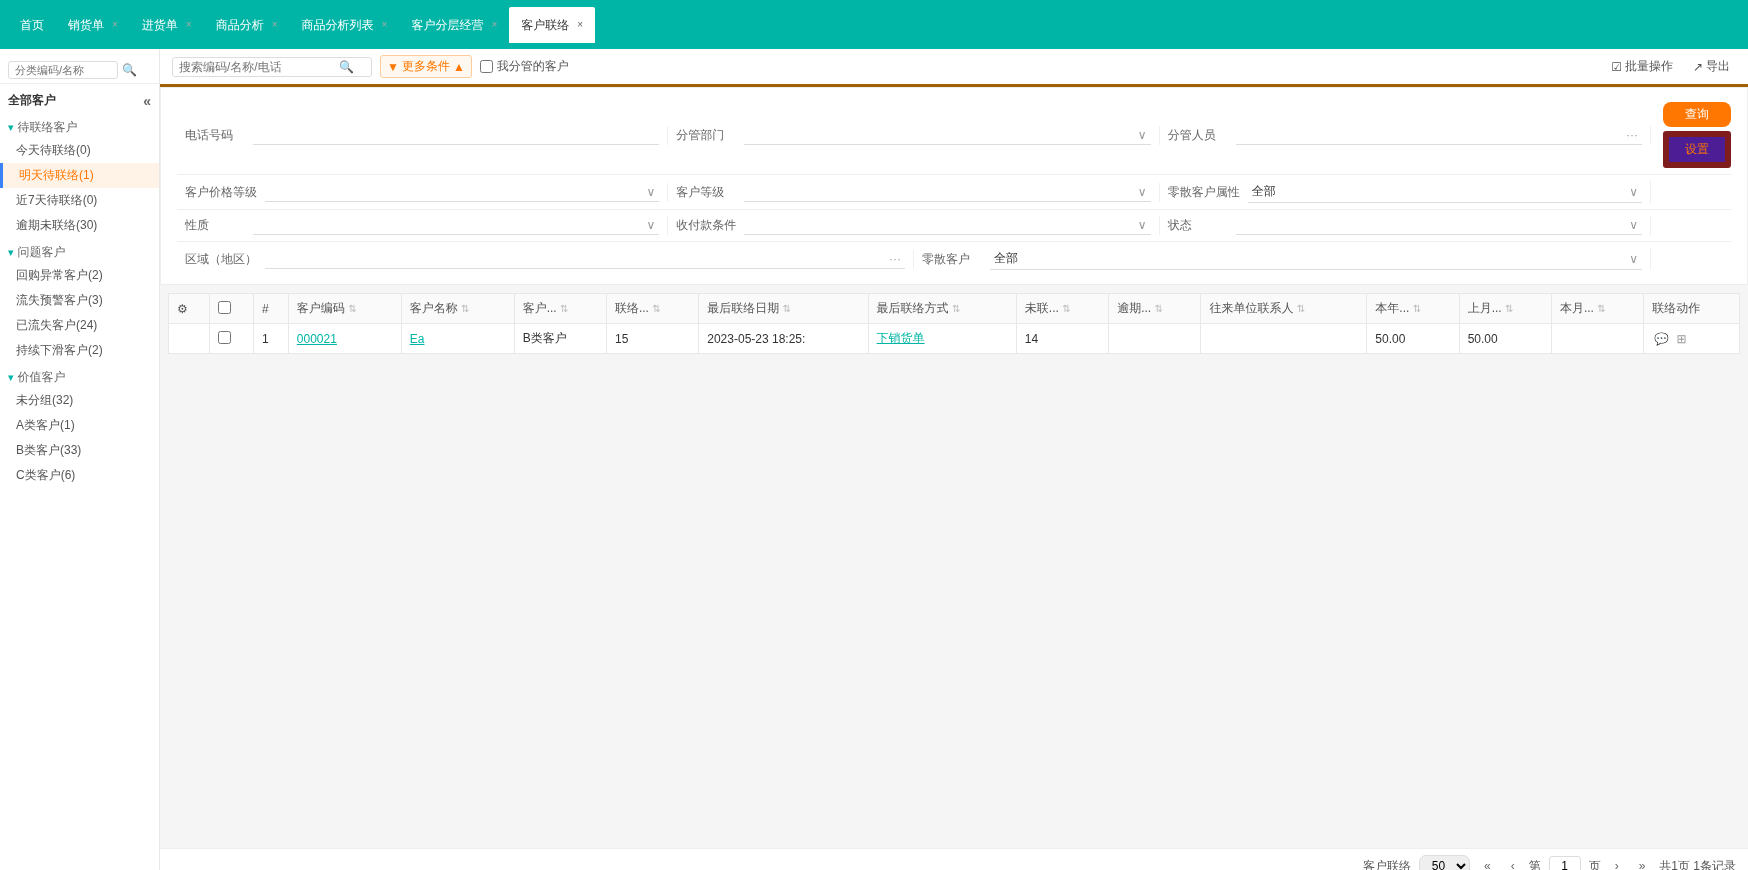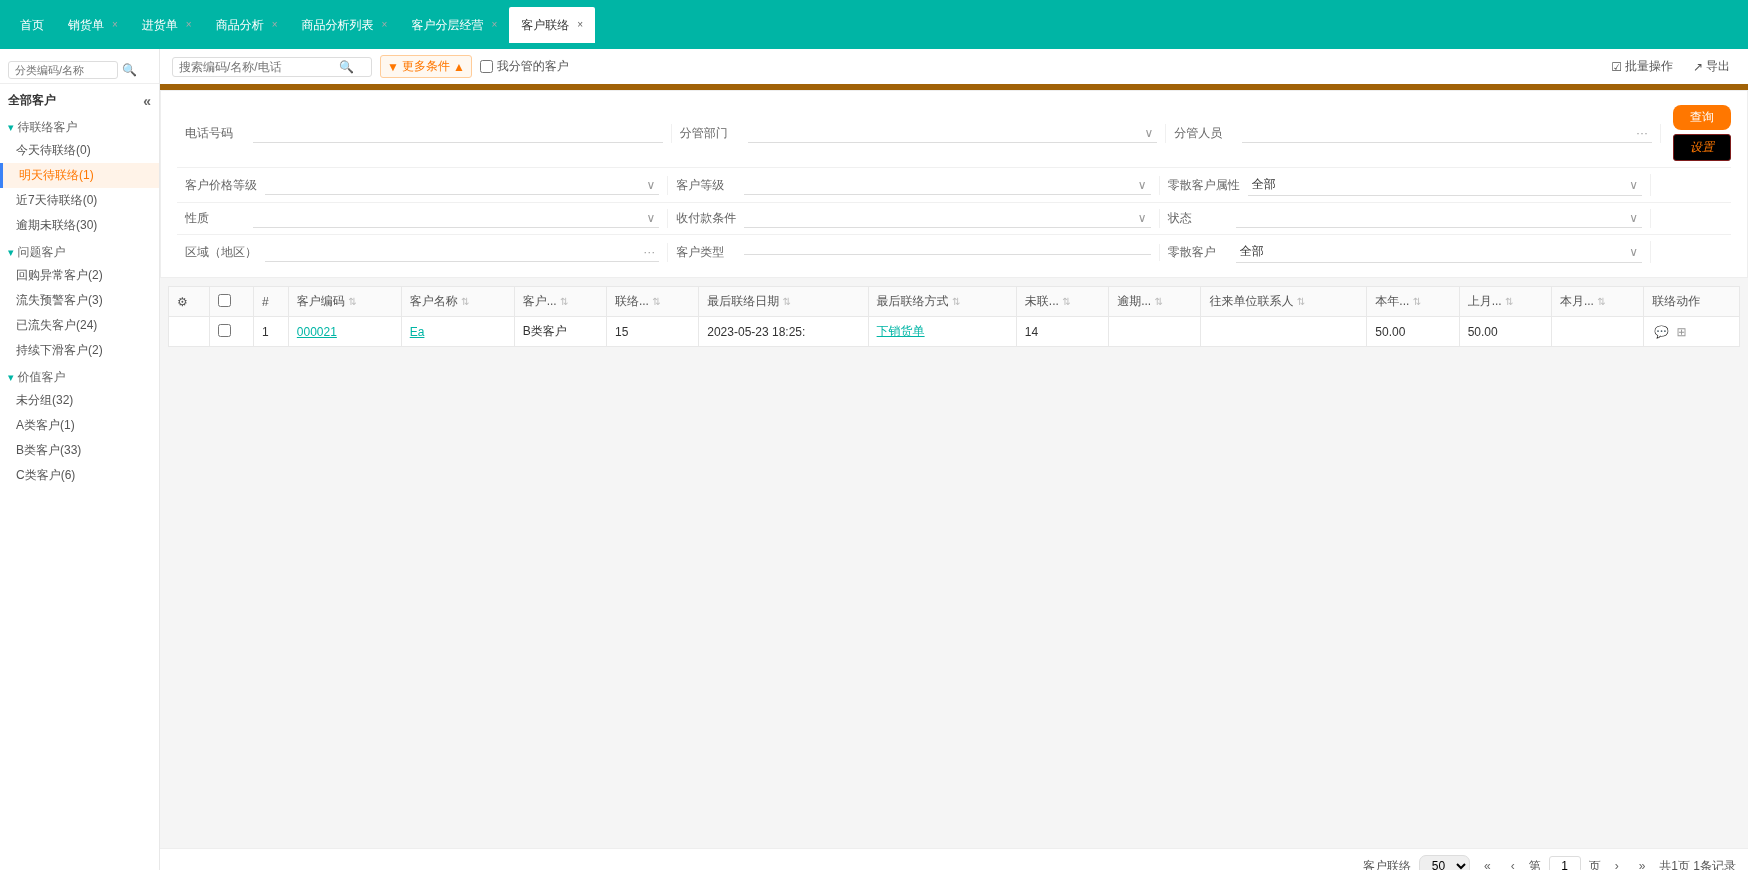--- a/index.html
+++ b/index.html
@@ -49,21 +49,21 @@
       padding: 4px 8px 4px 16px; color: #555; cursor: pointer; white-space: nowrap;
     }
     .sidebar-item.active { background: #fff3e8; color: #ff7700; border-left: 3px solid #3b82f6; }
 
     
     .main { flex: 1; display: flex; flex-direction: column; overflow: hidden; }
 
     
     .toolbar {
       display: flex; align-items: center; padding: 6px 12px; background: #fff;
-      border-bottom: 6px solid #a16207; gap: 8px;
+      border-bottom: 3px solid #a16207; gap: 8px;
     }
     .toolbar .search-box {
       display: flex; align-items: center; border: 1px solid #ddd; border-radius: 3px; padding: 2px 6px;
       width: 200px;
     }
     .toolbar .search-box input { border: none; outline: none; width: 160px; font-size: 12px; color: #999; }
     .toolbar .search-icon { color: #ccc; cursor: pointer; }
     .toolbar .filter-btn {
       display: flex; align-items: center; gap: 3px; color: #ff7700; cursor: pointer; padding: 2px 6px;
       border: 1px solid #ffcc99; border-radius: 3px; background: #fff8f0;
@@ -99,22 +99,22 @@
     .filter-select .chevron { color: #999; }
     .filter-more { color: #999; cursor: pointer; margin-left: 4px; }
     .action-btns {
       display: flex; flex-direction: column; gap: 4px; padding-left: 12px;
     }
     .btn-query {
       background: #ff7700; color: #fff; border: none; border-radius: 8px;
       padding: 4px 16px; cursor: pointer; font-size: 12px;
     }
     .btn-reset {
-      background: #000000; color: #ff7700; border: 1px solid #7f1d1d; border-radius: 3px;
-      padding: 4px 16px; cursor: pointer; font-size: 12px; font-style: italic;
+      background: #4c1d95; color: #ff7700; border: 6px solid #7f1d1d; border-radius: 3px;
+      padding: 4px 16px; cursor: pointer; font-size: 12px;
     }
 
     
     .table-area { flex: 1; overflow: auto; padding: 8px; background: #f5f5f5; }
     .data-table { width: 100%; background: #fff; border-collapse: collapse; }
     .data-table th {
       background: #fafafa; border: 1px solid #e8e8e8; padding: 6px 8px;
       text-align: left; color: #555; white-space: nowrap; font-weight: normal;
     }
     .data-table td {
@@ -332,26 +332,20 @@
         </div>
         <div style="width: 80px;"></div>
       </div>
 
       <div class="filter-row">
         <div class="filter-cell">
           <span class="filter-label">区域（地区）</span>
           <div class="filter-select">
             <span></span>
             <span class="filter-more">···</span>
-          </div>
-        </div>
-        <div class="filter-cell">
-          <span class="filter-label">客户类型</span>
-          <div class="filter-select">
-            <span></span>
           </div>
         </div>
         <div class="filter-cell">
           <span class="filter-label">零散客户</span>
           <div class="filter-select">
             <span>全部</span>
             <span class="chevron">∨</span>
           </div>
         </div>
         <div style="width: 80px;"></div>

